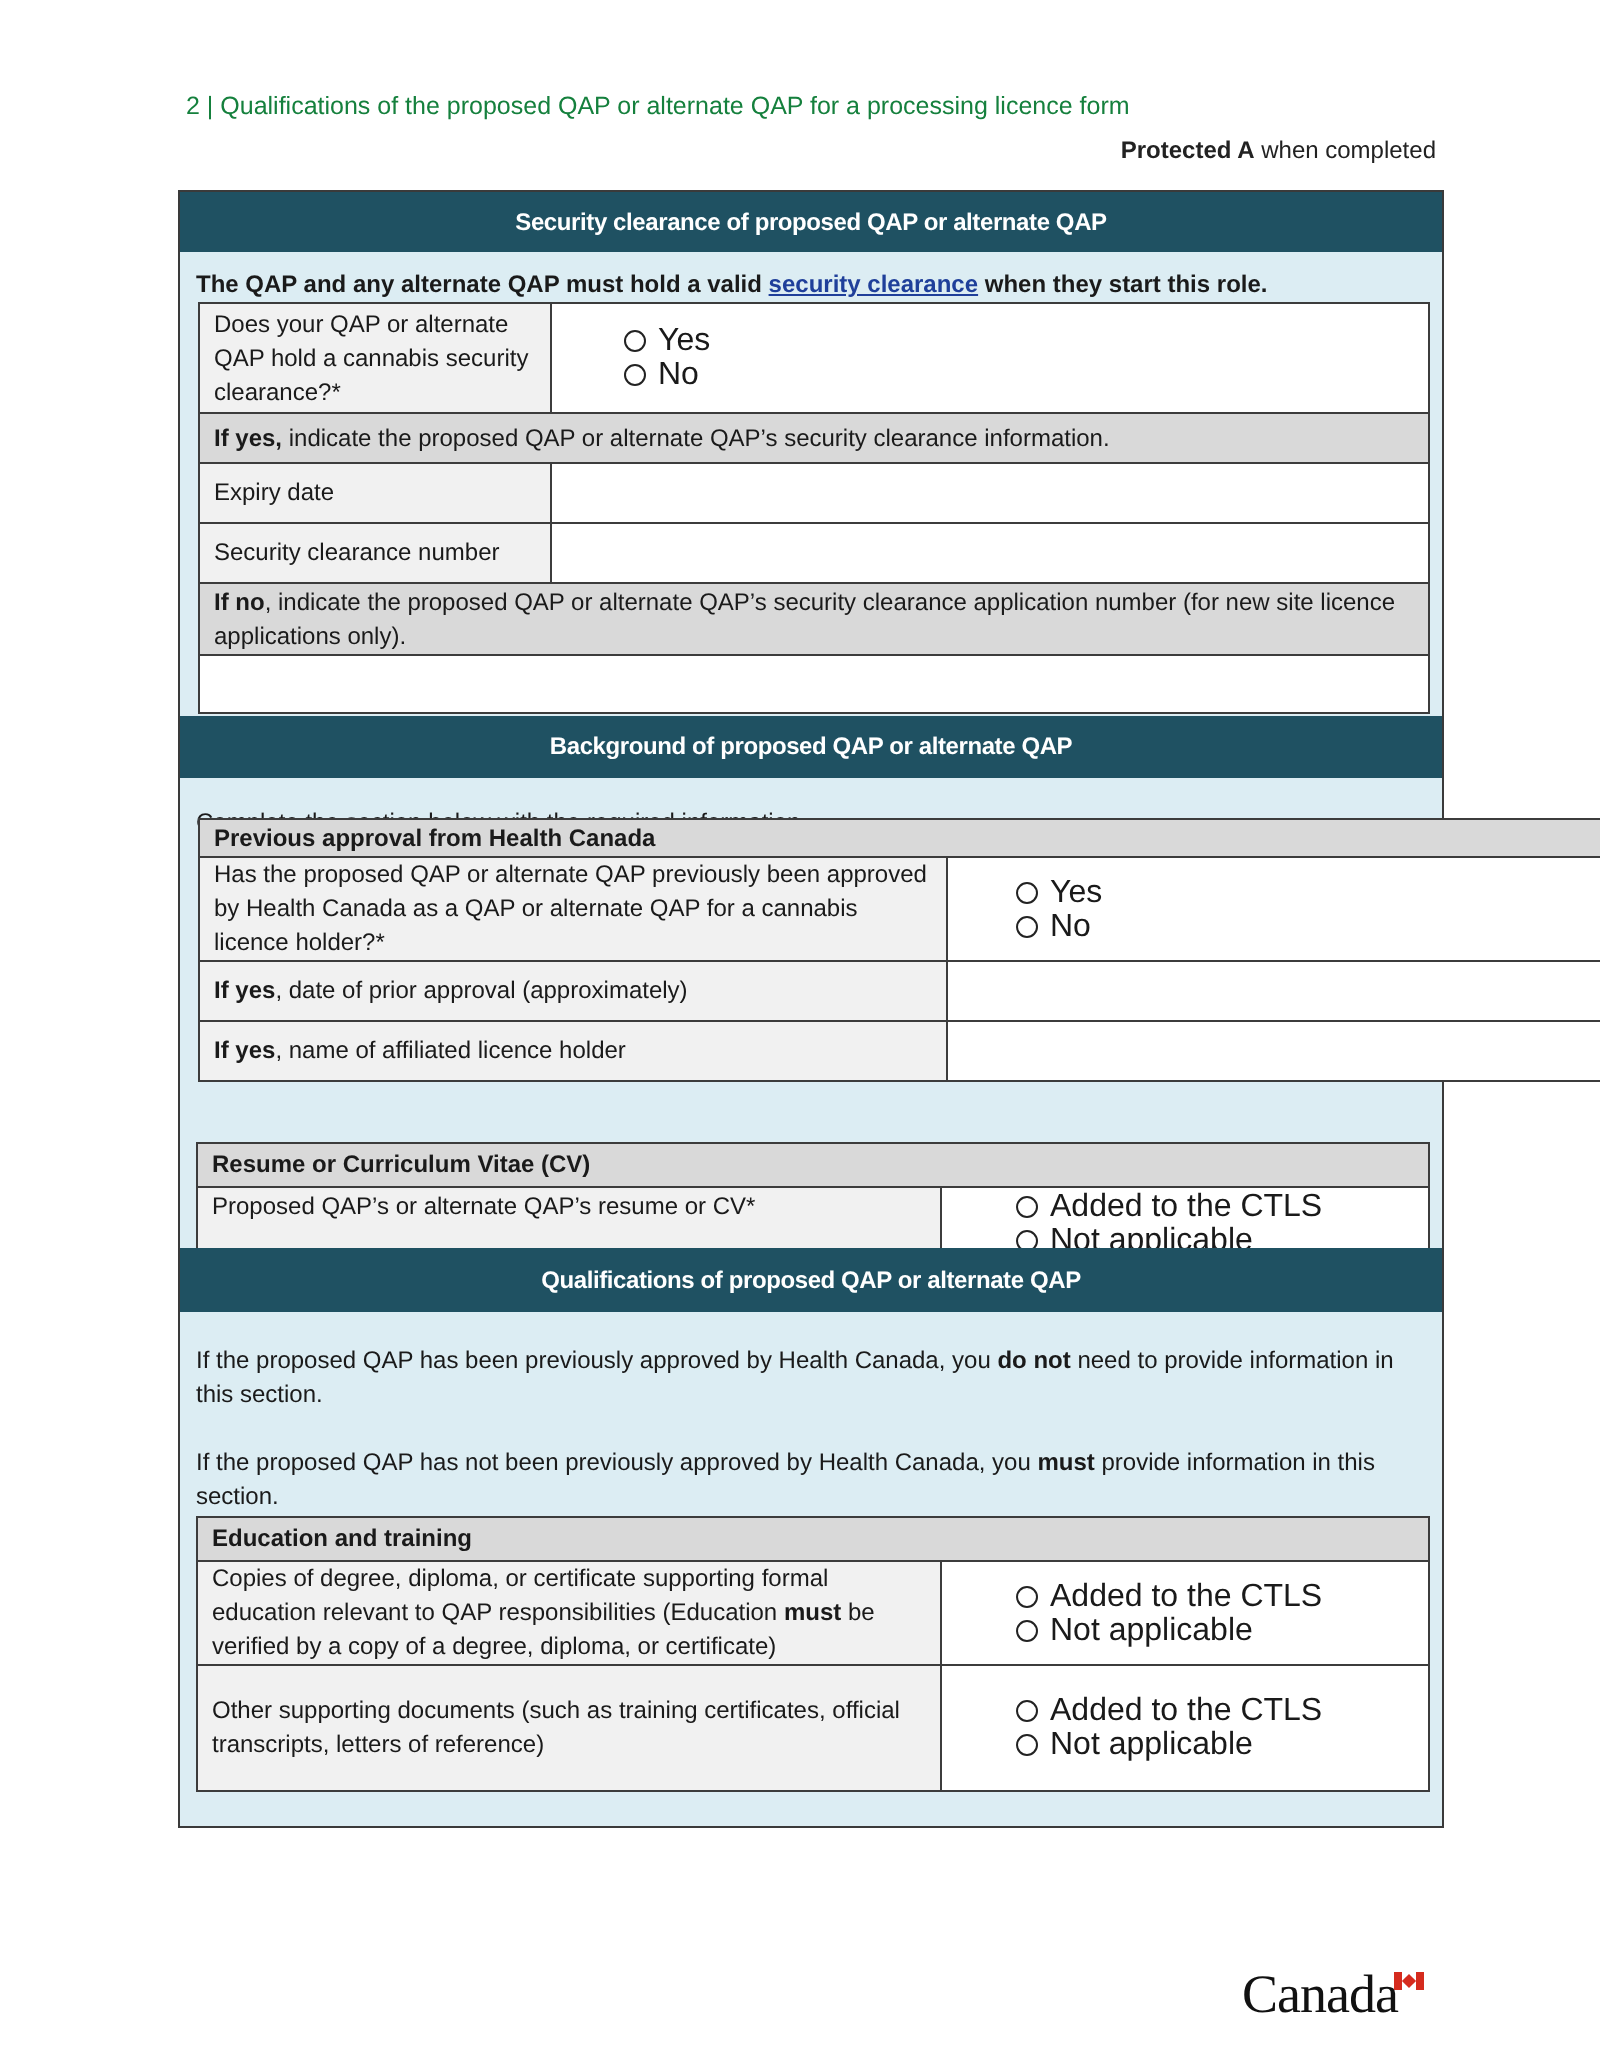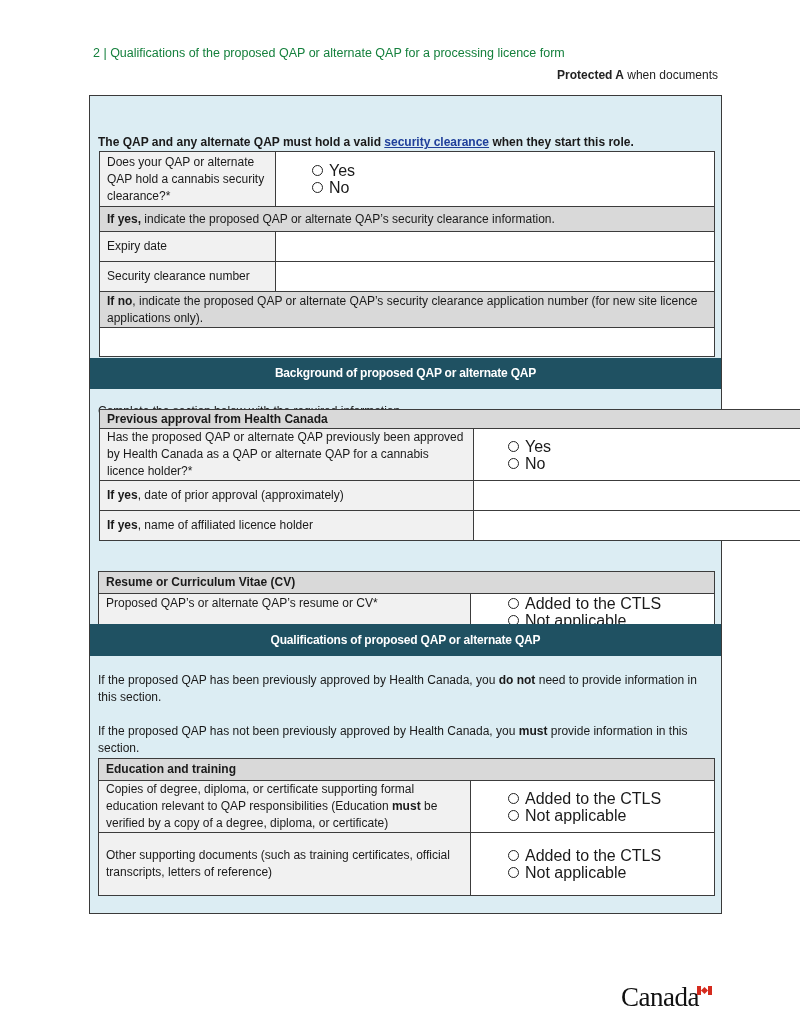--- a/index.html
+++ b/index.html
@@ -34,24 +34,25 @@
 
   .canada { position: absolute; left: 621px; top: 982px; font-family: "Liberation Serif", serif;
             font-size: 27px; color: #111; letter-spacing: -0.5px; }
   .flag { position: absolute; left: 697px; top: 986px; width: 15px; height: 9px; display: flex; }
   .flag span { display: block; height: 100%; }
 </style>
 </head>
 <body>
 
 <div class="page-header">2 | Qualifications of the proposed QAP or alternate QAP for a processing licence form</div>
-<div class="protected"><b>Protected A</b><span> when documents</span></div>
+<div class="protected"><b>Protected A</b><span> when completed</span></div>
 
 <div class="outer">
 
+  <div class="sec-head" style="top:0;height:30px;line-height:30px;">Security clearance of proposed QAP or alternate QAP</div>
 
   <div class="intro" style="top:38px;font-weight:bold;"><span>The QAP and any alternate QAP must hold a valid </span><a href="#">security clearance</a><span> when they start this role.</span></div>
 
   <table class="form" style="left:9px;top:55px;width:616px;">
     <colgroup>
         <col style="width:176px">
         <col>
       </colgroup>
     <tbody>
         <tr style="height:55px;">

